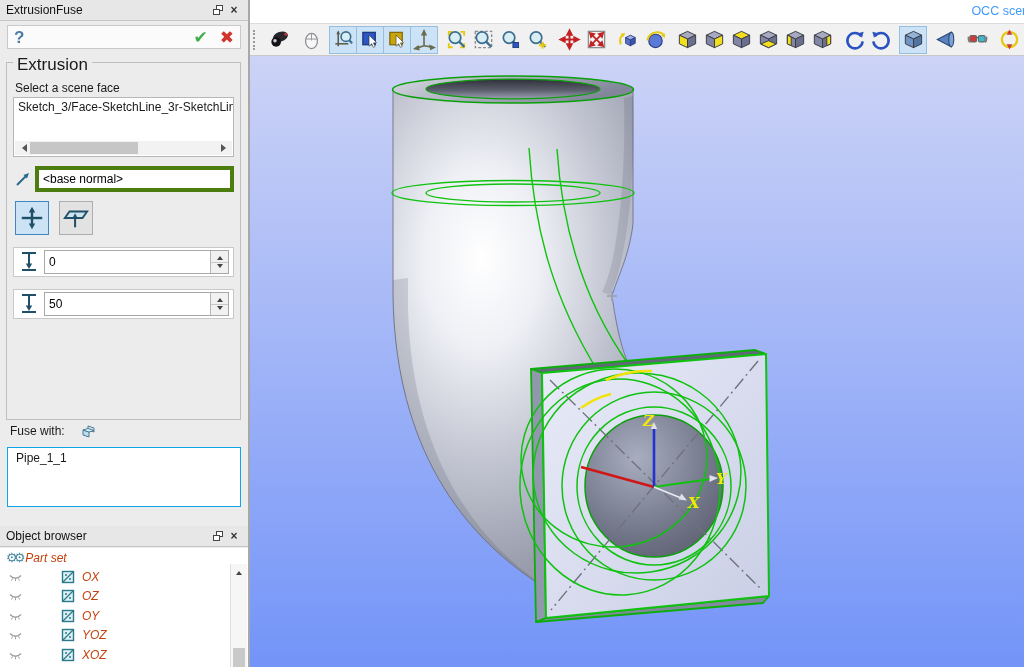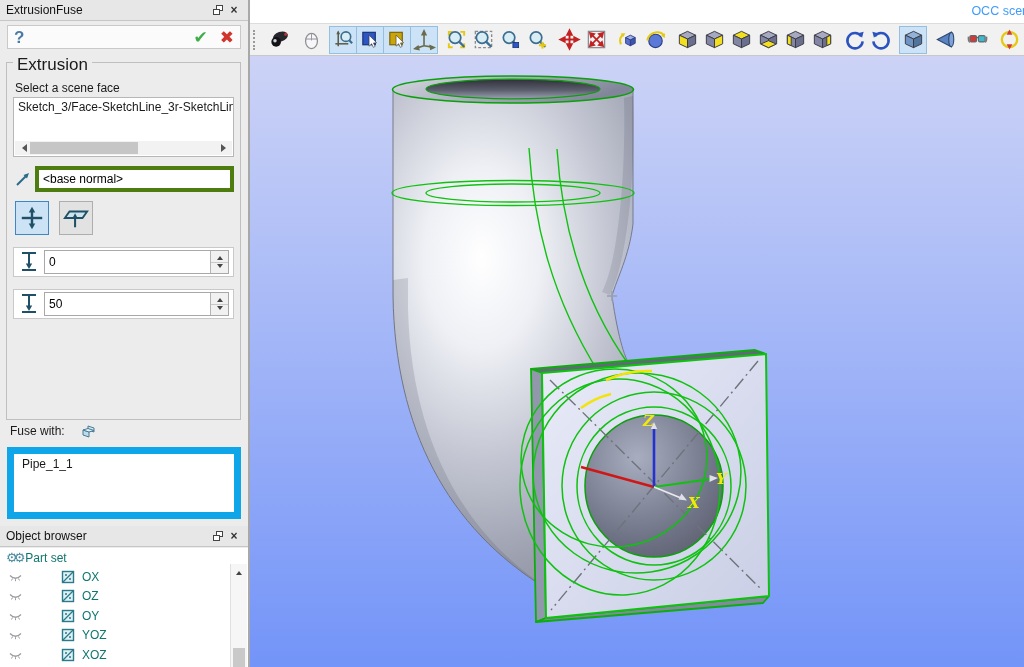--- a/index.html
+++ b/index.html
@@ -40,29 +40,29 @@
              display:flex;align-items:center;padding:0 4px;box-sizing:border-box;}
   .spinpanel.p1{top:184px}.spinpanel.p2{top:226px}
   .spinbox{flex:1;display:flex;height:22px;border:1px solid #a8a8a8;background:#fff;margin-left:4px;}
   .spinbox input{flex:1;border:none;outline:none;font:12px "Liberation Sans",sans-serif;padding:0 4px;min-width:0;background:#fff;}
   .spin-btns{width:17px;border-left:1px solid #b5b5b5;display:flex;flex-direction:column;}
   .spin-btns>div{flex:1;display:flex;align-items:center;justify-content:center;background:#f1f1f1;}
   .spin-btns>div:first-child{border-bottom:1px solid #c9c9c9;}
   .tri-up{width:0;height:0;border:3px solid transparent;border-bottom:4px solid #444;}
   .tri-dn{width:0;height:0;border:3px solid transparent;border-top:4px solid #444;}
   .fuserow{position:absolute;left:10px;top:424px;height:18px;display:flex;align-items:flex-start;gap:15px;}
-  .fuselist{position:absolute;left:7px;right:7px;top:447px;height:58px;background:#fff;border:7px solid #0ea5e9;}
+  .fuselist{position:absolute;left:7px;right:7px;top:447px;height:58px;background:#fff;border:1px solid #0ea5e9;}
   .fuselist .item{padding:3px 8px;font-size:12px;}
   .ob-head{top:526px;}
   .tree{position:absolute;left:0;right:0;top:548px;bottom:0;background:#fff;overflow:hidden;}
   .trow{height:19.4px;display:flex;align-items:center;padding-left:6px;}
   .trow.child{padding-left:8px;}
   .trow .eye{width:18px;display:flex;align-items:center;}
   .trow .plicon{margin-left:34px;width:18px;display:flex;align-items:center;}
-  .trow .tlabel{margin-left:4px;color:#0f766e;font-size:12px;}
+  .trow .tlabel{margin-left:4px;color:#c2410c;font-size:12px;font-style:italic;}
   .trow.root .tlabel{margin-left:4px;}
   .gears{font-size:13px;color:#4a8aa0;letter-spacing:-4px;}
   .vscroll{position:absolute;right:1px;top:16px;bottom:0;width:16px;background:#f6f6f6;border-left:1px solid #e0e0e0;}
   .vscroll .up{height:14px;display:flex;align-items:center;justify-content:center;}
   .vthumb{position:absolute;left:2px;right:2px;top:84px;height:60px;background:#c9c9c9;}
   
   .right{position:absolute;left:250px;top:0;right:0;bottom:0;display:flex;flex-direction:column;}
   .vtitle{position:relative;height:24px;background:#fff;border-bottom:1px solid #dcdcdc;overflow:hidden;}
   .vtitle span{position:absolute;right:-12px;top:4px;color:#3f9bfd;font-size:12.5px;}
   .toolbar{height:32px;background:#f1f1f1;border-bottom:1px solid #c8c8c8;display:flex;align-items:center;overflow:hidden;}

